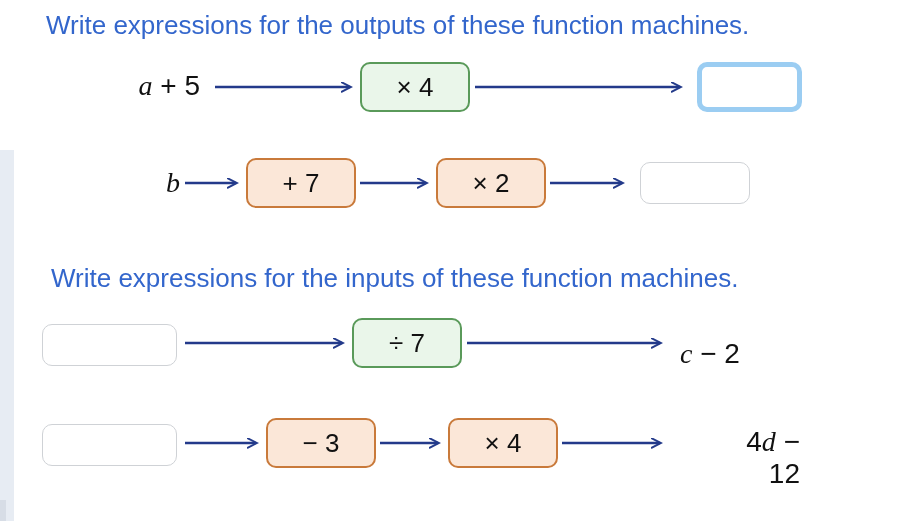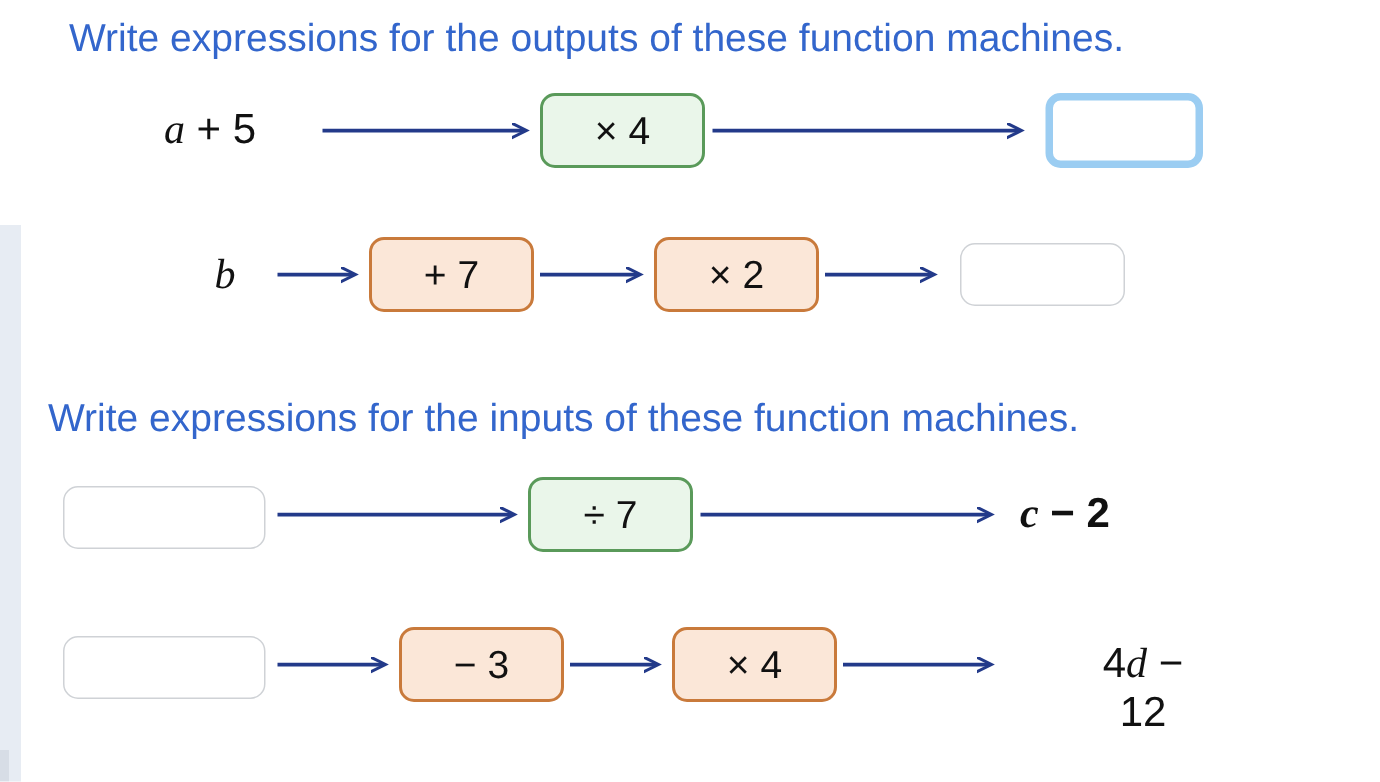--- a/index.html
+++ b/index.html
@@ -19,21 +19,21 @@
   .heading {
     position: absolute;
     color: #3366cc;
     font-size: 26px;
     font-weight: 400;
   }
   .expr {
     position: absolute;
     color: #111;
     font-size: 28px;
-    text-align: center;
+    text-align: right;
   }
   .expr .var {
     font-style: italic;
     font-family: Georgia, "Times New Roman", serif;
   }
   .op-box {
     position: absolute;
     border-radius: 10px;
     text-align: center;
     font-size: 26px;
@@ -109,27 +109,27 @@
     <span class="var">b</span>
   </div>
   <div class="op-box op-orange" style="left:246px; top:158px; width:110px; height:50px;">
     <span>+ 7</span>
   </div>
   <div class="op-box op-orange" style="left:436px; top:158px; width:110px; height:50px;">
     <span>× 2</span>
   </div>
   <div class="ans-box" style="left:640px; top:162px; width:110px; height:42px;"></div>
 
-  <div class="heading" style="left:32px; top:263px;">Write expressions for the inputs of these function machines.</div>
+  <div class="heading" style="left:51px; top:263px;">Write expressions for the inputs of these function machines.</div>
 
   <div class="ans-box" style="left:42px; top:324px; width:135px; height:42px;"></div>
   <div class="op-box op-green" style="left:352px; top:318px; width:110px; height:50px;">
     <span>÷ 7</span>
   </div>
-  <div class="expr" style="left:680px; top:326px;font-weight:bold;">
+  <div class="expr" style="left:680px; top:338px;">
     <span class="var">c</span><span> − 2</span>
   </div>
 
   <div class="ans-box" style="left:42px; top:424px; width:135px; height:42px;"></div>
   <div class="op-box op-orange" style="left:266px; top:418px; width:110px; height:50px;">
     <span>− 3</span>
   </div>
   <div class="op-box op-orange" style="left:448px; top:418px; width:110px; height:50px;">
     <span>× 4</span>
   </div>

